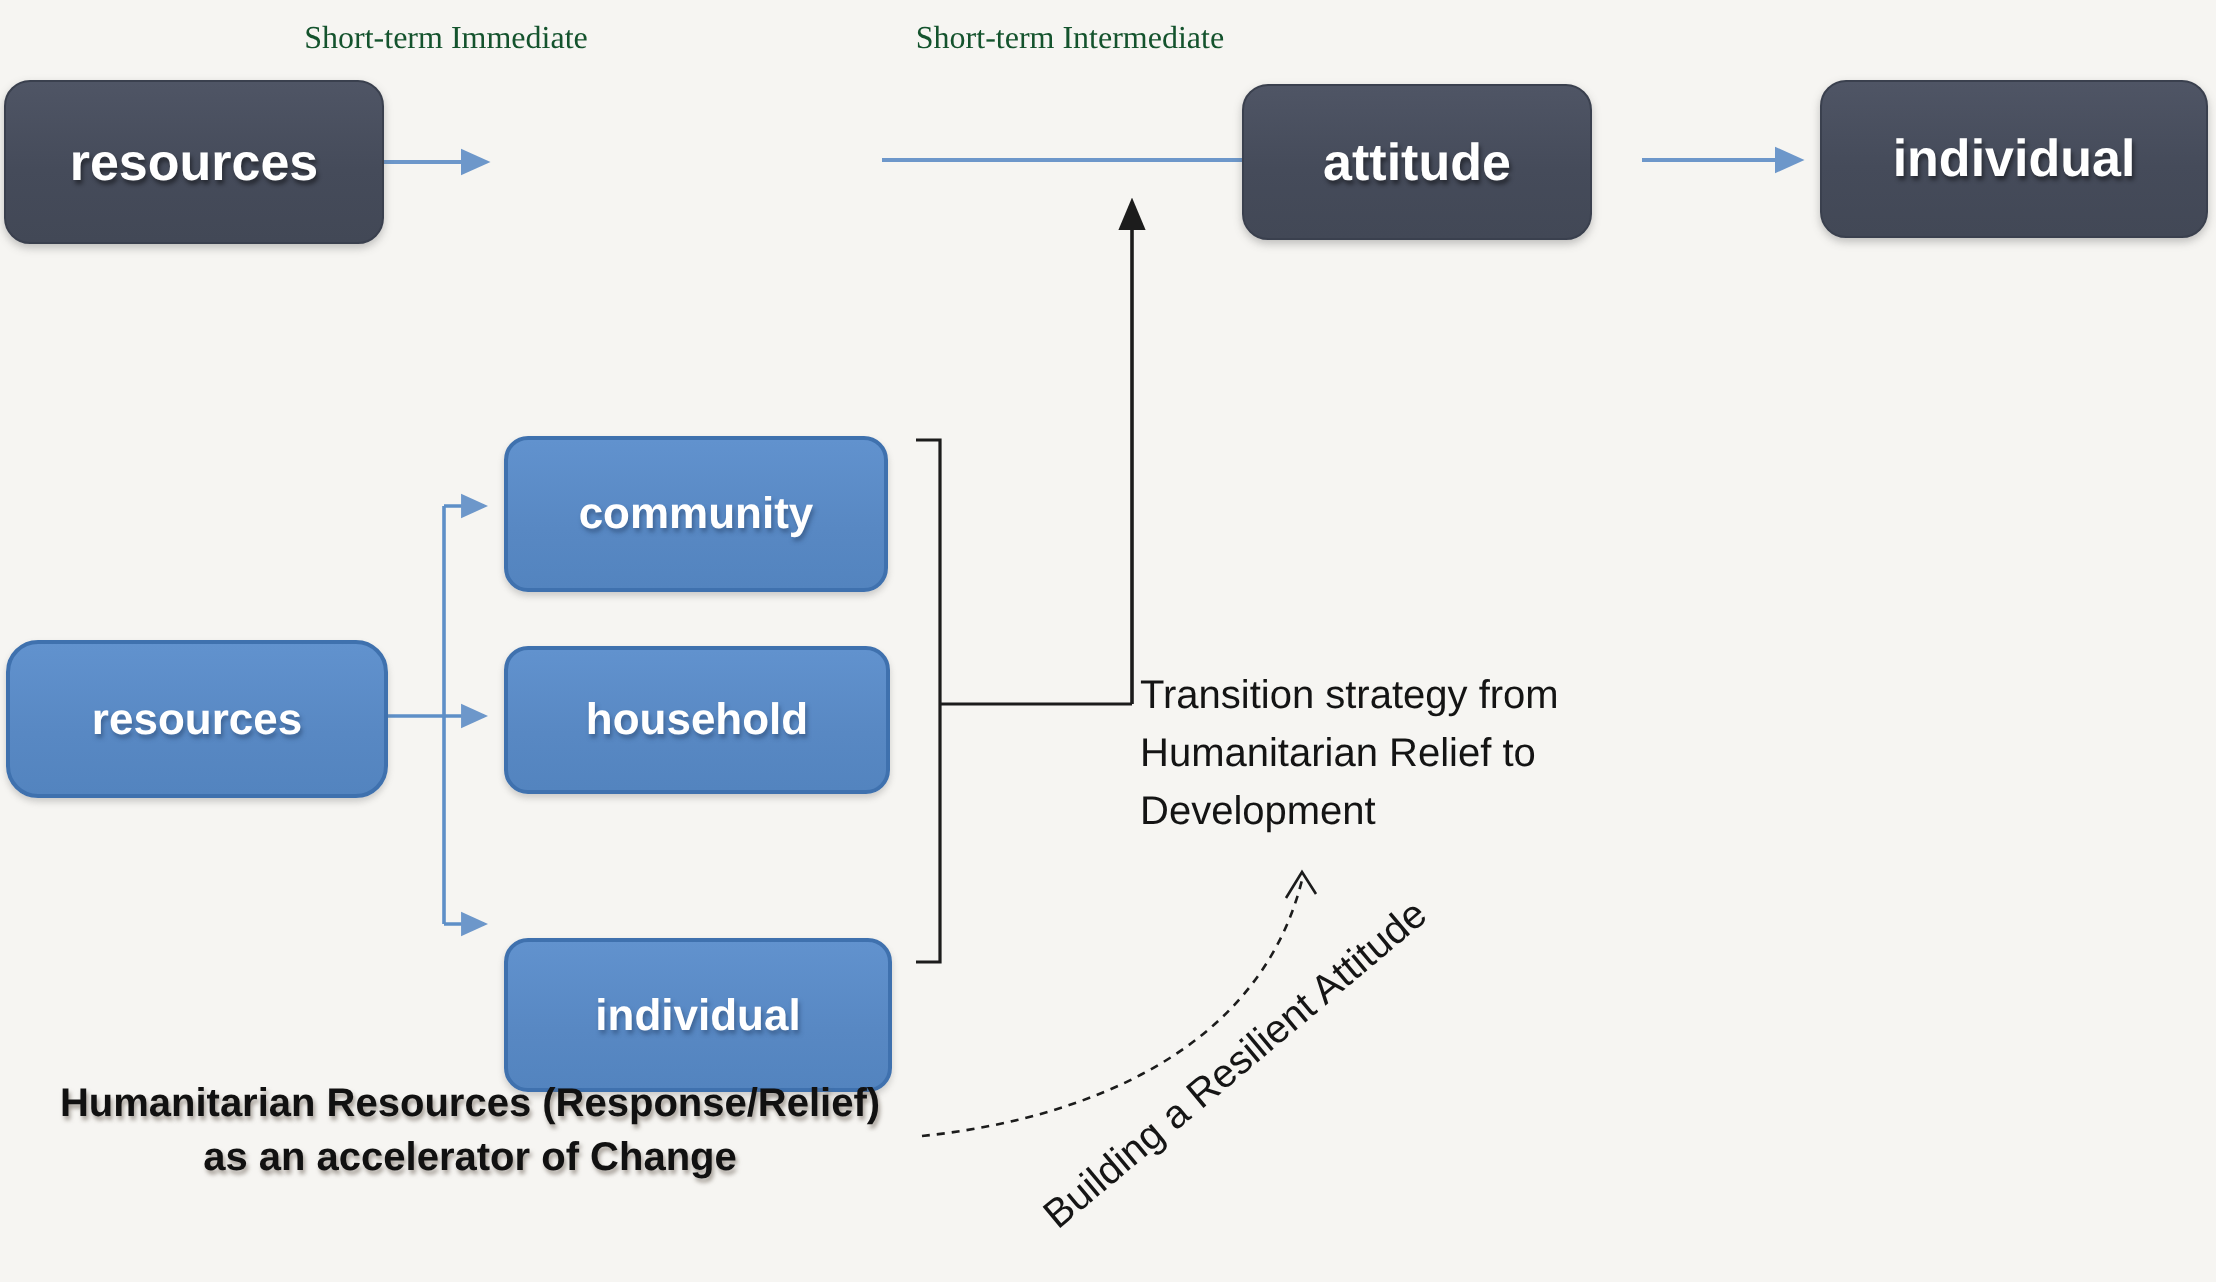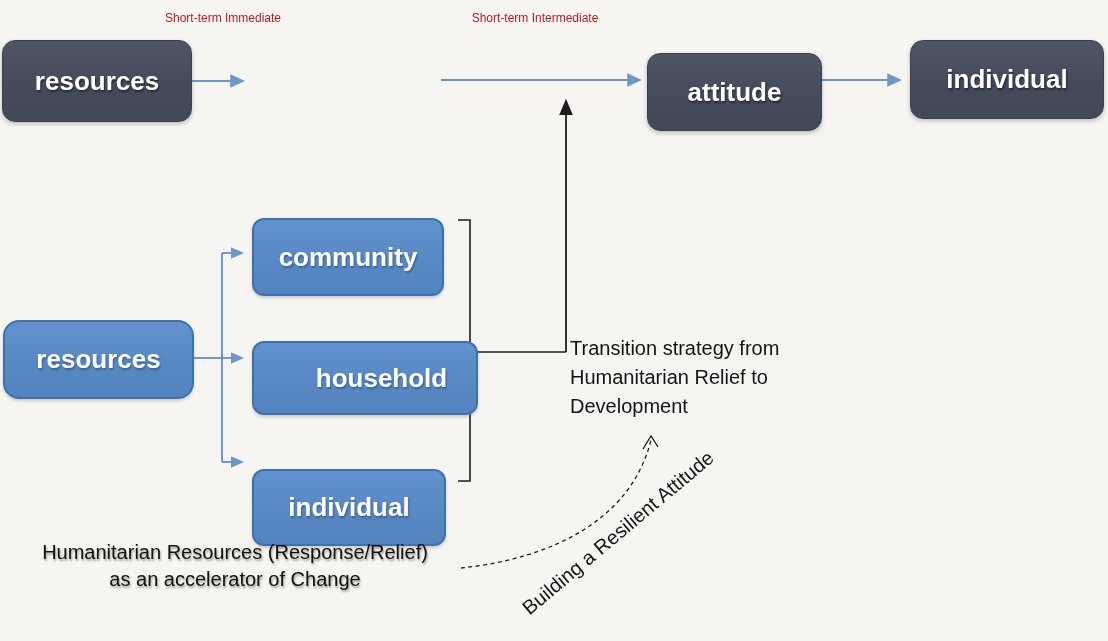--- a/index.html
+++ b/index.html
@@ -11,51 +11,52 @@
   .canvas{
     position:relative;width:1108px;height:641px;overflow:hidden;
     background:#f6f5f2;
   }
   .overlay{
     position:absolute;left:0;top:0;width:1108px;height:641px;
     pointer-events:none;
   }
   .stage-label{
     position:absolute;
-    font-size:12px;color:#b91c1c;text-align:center;
+    font-size:16px;color:#14532d;text-align:center;
     white-space:nowrap;
+    font-family:Liberation Serif, serif;
   }
   .dark-box{
     position:absolute;
     background:linear-gradient(180deg,#4f5565 0%,#454b5a 55%,#424856 100%);
     border:1px solid #3a404e;
     border-radius:13px;
     box-shadow:0 2px 4px rgba(90,90,90,.35);
     display:flex;align-items:center;justify-content:center;
     color:#fff;font-weight:bold;font-size:26px;
     text-shadow:1px 2px 2px rgba(0,0,0,.45);
   }
   .blue-box{
     position:absolute;
     background:linear-gradient(180deg,#6192ce 0%,#5888c3 60%,#5384bf 100%);
     border:2px solid #3f71ae;
     border-radius:12px;
     box-shadow:0 2px 3px rgba(110,110,110,.3);
     display:flex;align-items:center;justify-content:center;
-    color:#fff;font-weight:bold;font-size:26px;
+    color:#fff;font-weight:bold;font-size:22px;
     text-shadow:1px 2px 2px rgba(40,70,110,.55);
   }
   .transition-note{
     position:absolute;left:570px;top:334px;width:250px;
     font-size:20px;line-height:29px;color:#141414;
   }
   .accelerator-note{
     position:absolute;left:15px;top:539px;width:440px;
     text-align:center;font-size:20px;line-height:27px;
-    font-weight:normal;color:#111;
+    font-weight:bold;color:#111;
     text-shadow:1px 2px 2px rgba(110,100,90,.6);
   }
   .curve-label{
     position:absolute;left:518px;top:602px;width:260px;height:24px;
     font-size:20px;color:#151515;white-space:nowrap;
     transform:rotate(-40deg);transform-origin:0 0;
   }
 </style>
 </head>
 <body>
@@ -102,26 +103,26 @@
     <g>
       <path d="M461,568 C530,561 628,532 651,440" stroke="#1c1c1c" stroke-width="1.3" fill="none" stroke-dasharray="4 3.5"></path>
       <path d="M643,449 L651,436 L658,447" stroke="#1c1c1c" stroke-width="1.3" fill="none"></path>
     </g>
   </svg>
 
   <div class="stage-label" style="left:108px;top:11px;width:230px;">Short-term Immediate</div>
   <div class="stage-label" style="left:420px;top:11px;width:230px;">Short-term Intermediate</div>
 
   <div class="dark-box" style="left:2px;top:40px;width:188px;height:80px;">resources</div>
-  <div class="dark-box" style="left:647px;top:42px;width:173px;height:76px;margin-top:11px;">attitude</div>
+  <div class="dark-box" style="left:621px;top:42px;width:173px;height:76px;">attitude</div>
   <div class="dark-box" style="left:910px;top:40px;width:192px;height:77px;">individual</div>
 
   <div class="blue-box" style="left:3px;top:320px;width:187px;height:75px;border-radius:16px;">resources</div>
   <div class="blue-box" style="left:252px;top:218px;width:188px;height:74px;">community</div>
-  <div class="blue-box" style="left:252px;top:341px;width:189px;height:70px;padding-left:33px;">household</div>
+  <div class="blue-box" style="left:252px;top:323px;width:189px;height:70px;">household</div>
   <div class="blue-box" style="left:252px;top:425px;width:190px;height:73px;margin-top:44px;">individual</div>
 
   <div class="transition-note">
     <div>Transition strategy from</div>
     <div>Humanitarian Relief to</div>
     <div>Development</div>
   </div>
 
   <div class="accelerator-note">
     <div>Humanitarian Resources (Response/Relief)</div>

